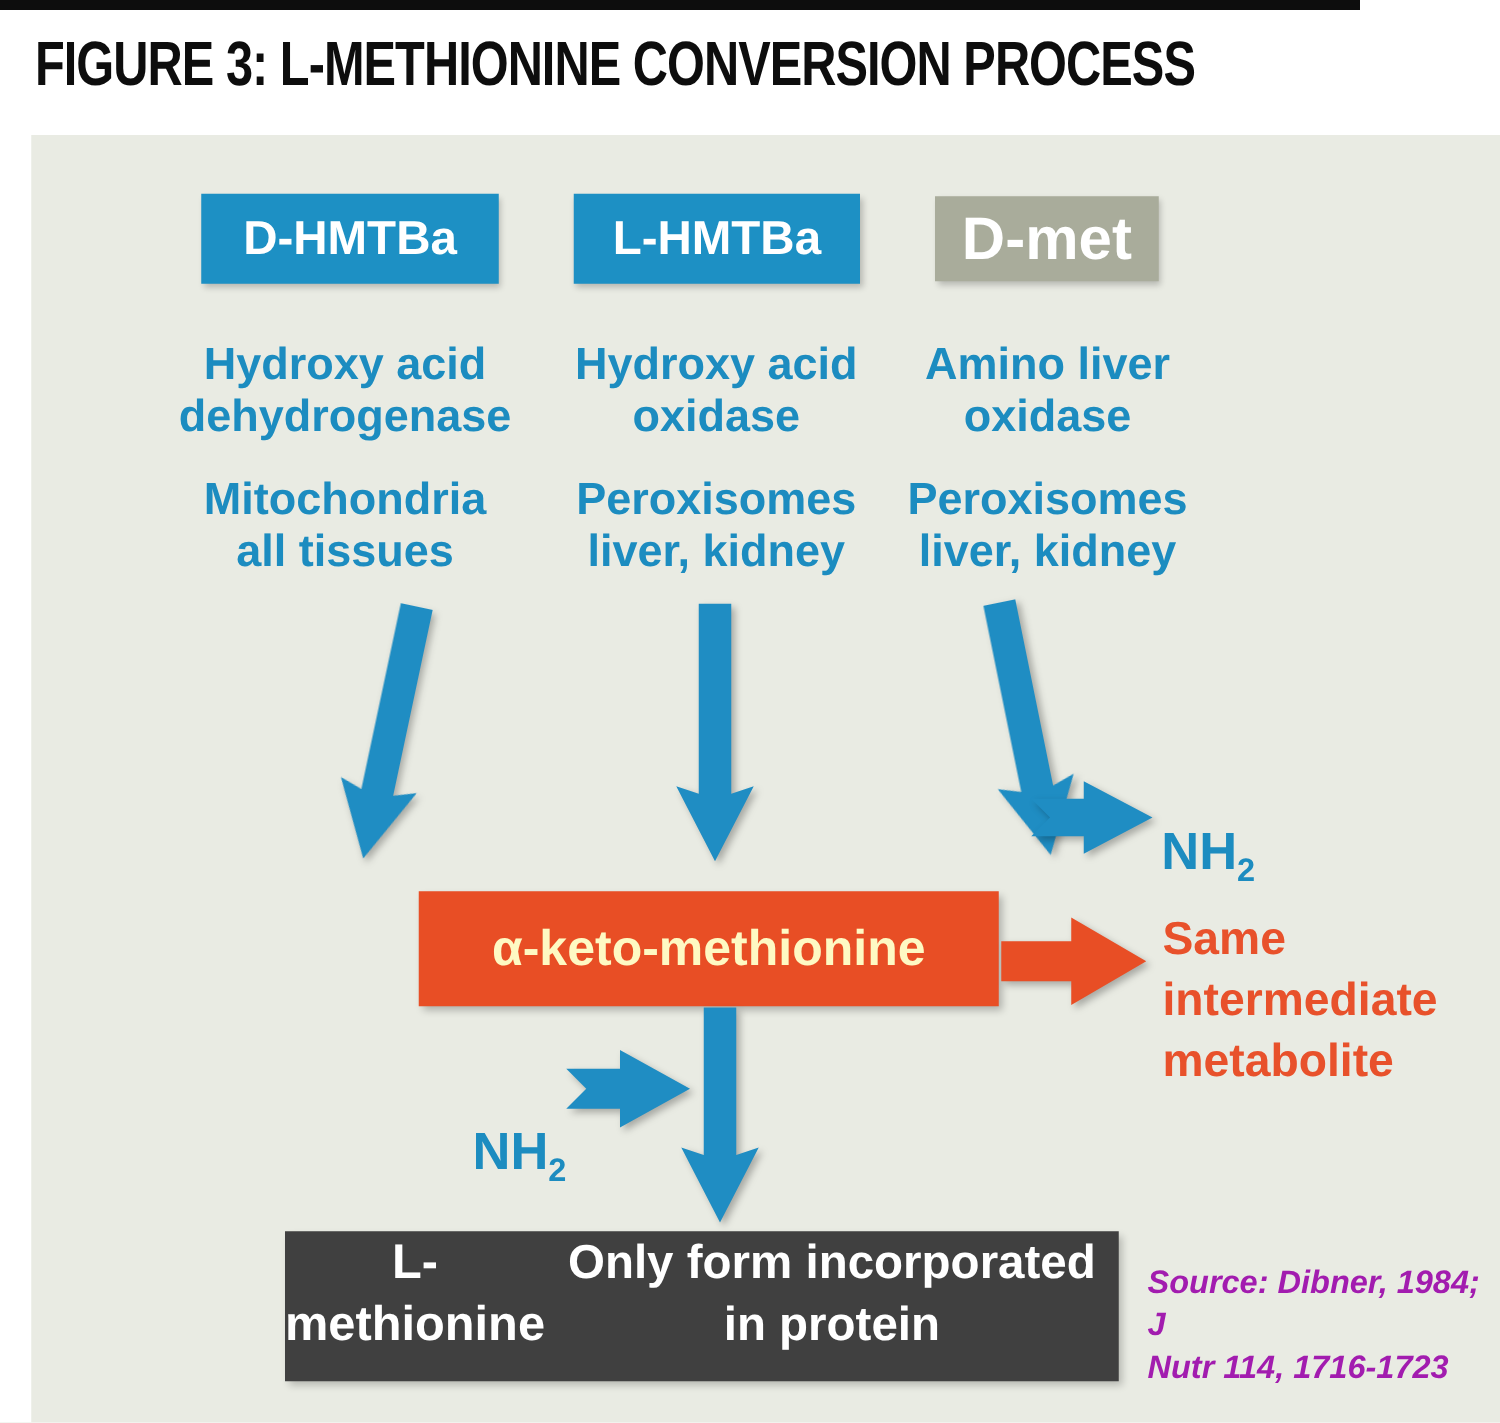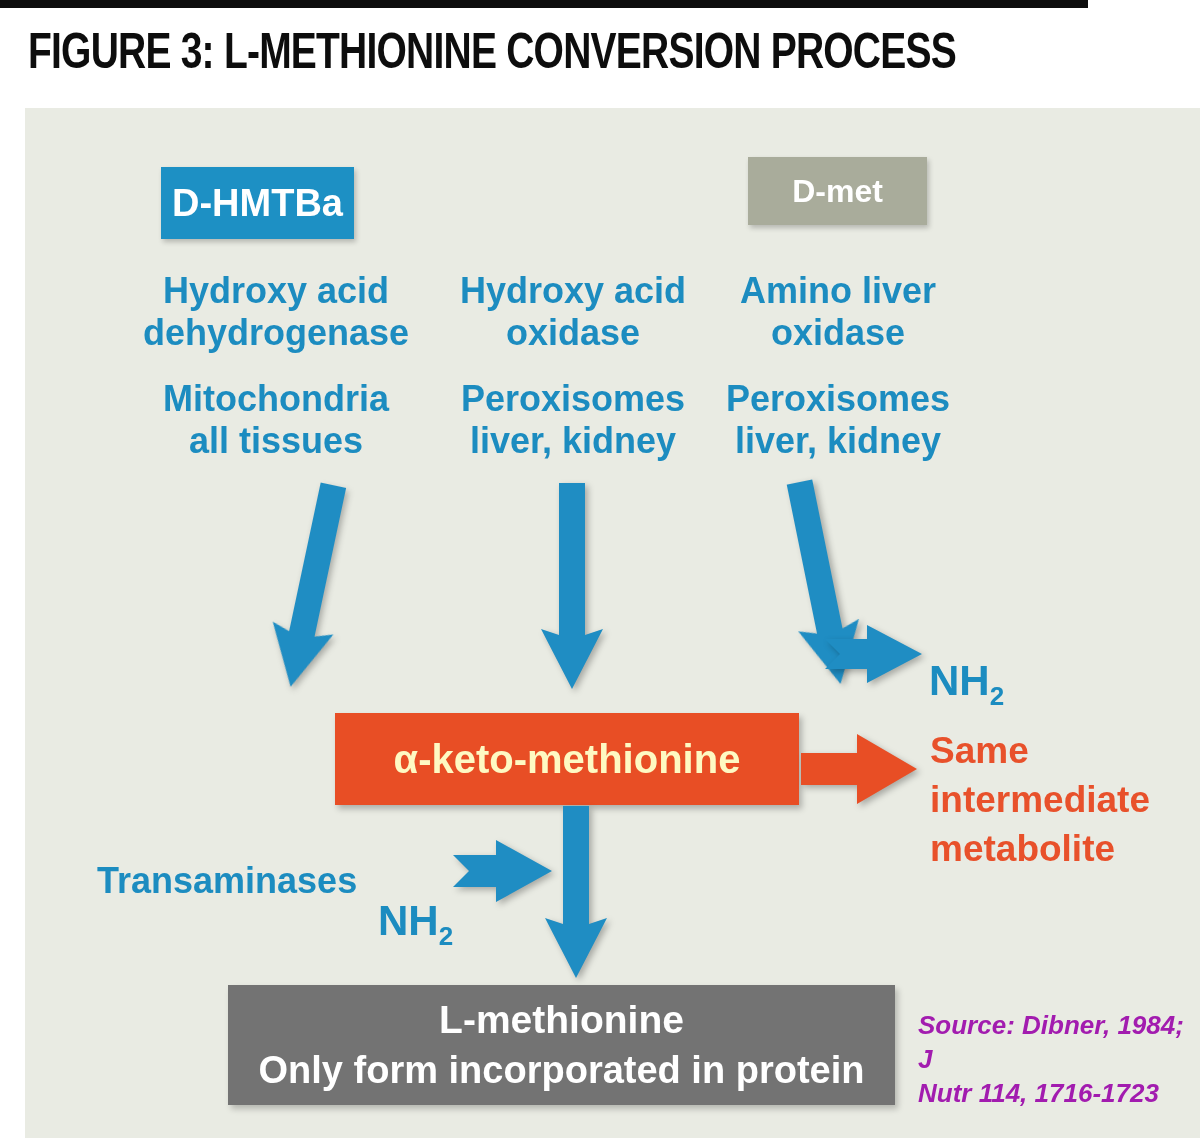--- a/index.html
+++ b/index.html
@@ -17,23 +17,23 @@
   }
   .panel { position:absolute; left:25px; top:108px; width:1175px; height:1030px; background:#e9ebe3; }
 
   .top-box {
     position:absolute; display:flex; align-items:center; justify-content:center;
     color:#ffffff; font-weight:bold; font-size:38px;
     box-shadow:2px 3px 5px rgba(0,0,0,0.22);
   }
   .box-blue { background:#1d90c4; }
   .box-gray { background:#a9ac9b; }
-  .box-1 { left:136px; top:59px; width:193px; height:72px; }
+  .box-1 { left:136px; top:47px; width:238px; height:72px; }
   .box-2 { left:434px; top:47px; width:229px; height:72px; }
-  .box-3 { left:723px; top:49px; width:179px; height:68px; font-size:32px; }
+  .box-3 { left:723px; top:49px; width:179px; height:68px; font-size:48px; }
 
   .blue-text { color:#1c8cc0; font-weight:bold; text-align:center; white-space:pre-line; }
   .enzyme   { position:absolute; top:162px; width:280px; font-size:36px; line-height:42px; }
   .enzyme-1 { left:111px; }
   .enzyme-2 { left:408px; }
   .enzyme-3 { left:673px; }
   .location { position:absolute; top:270px; width:280px; font-size:36px; line-height:42px; }
   .loc-1 { left:111px; }
   .loc-2 { left:408px; }
   .loc-3 { left:673px; }
@@ -62,21 +62,21 @@
   .keto-box {
     position:absolute; left:310px; top:605px; width:464px; height:92px;
     background:#e84e25; display:flex; align-items:center; justify-content:center;
     color:#fef9c3; font-weight:bold; font-size:40px;
     box-shadow:3px 4px 6px rgba(0,0,0,0.25);
   }
   .transaminases { position:absolute; left:72px; top:752px; font-size:36px; font-weight:bold; color:#1c8cc0; }
 
   .result-box {
     position:absolute; left:203px; top:877px; width:667px; height:120px;
-    background:#737373; display:flex; flex-direction:column; align-items:center; justify-content:center;
+    background:#404040; display:flex; align-items:flex-start; justify-content:center;
     color:#ffffff; font-weight:bold; text-align:center;
     box-shadow:3px 4px 6px rgba(0,0,0,0.22);
   }
   .result-line1 { font-size:39px; line-height:50px; }
   .result-line2 { font-size:38px; line-height:50px; }
 
   .source-note {
     position:absolute; left:893px; top:900px;
     font-size:26px; line-height:34px; font-style:italic; font-weight:bold;
     color:#a21caf; white-space:pre-line; text-align:left;
@@ -85,20 +85,23 @@
 </head>
 <body>
 
 <div class="top-bar"></div>
 <h1 class="fig-title">FIGURE 3: L-METHIONINE CONVERSION PROCESS</h1>
 
 <div class="panel">
 
   <div class="top-box box-blue box-1">
     <span>D-HMTBa</span>
+  </div>
+  <div class="top-box box-blue box-2">
+    <span>L-HMTBa</span>
   </div>
   <div class="top-box box-gray box-3">
     <span>D-met</span>
   </div>
 
   <div class="blue-text enzyme enzyme-1">Hydroxy acid
 dehydrogenase</div>
   <div class="blue-text enzyme enzyme-2">Hydroxy acid
 oxidase</div>
   <div class="blue-text enzyme enzyme-3">Amino liver
@@ -132,21 +135,20 @@
 intermediate
 metabolite</div>
 
   <div class="keto-box">
     <span>α-keto-methionine</span>
   </div>
   <svg class="arrow arr-orange-right" width="120" height="74" viewBox="0 0 120 74">
     <polygon class="arrow-orange" points="0,21 56,21 56,2 116,37 56,72 56,53 0,53"></polygon>
   </svg>
 
-  <div class="transaminases">Transaminases</div>
   <div class="nh2 nh2-bottom">
     <span>NH</span><sub>2</sub>
   </div>
   <svg class="arrow arr-nh2-bottom" width="102" height="66" viewBox="0 0 102 66">
     <polygon class="arrow-blue" points="0,17 43,17 43,2 99,33 43,64 43,49 0,49 16,33"></polygon>
   </svg>
   <svg class="arrow arr-down-final" width="70" height="172" viewBox="0 0 70 172">
     <polygon class="arrow-blue" points="22,0 48,0 48,118 66,112 35,172 4,112 22,118"></polygon>
   </svg>
 

